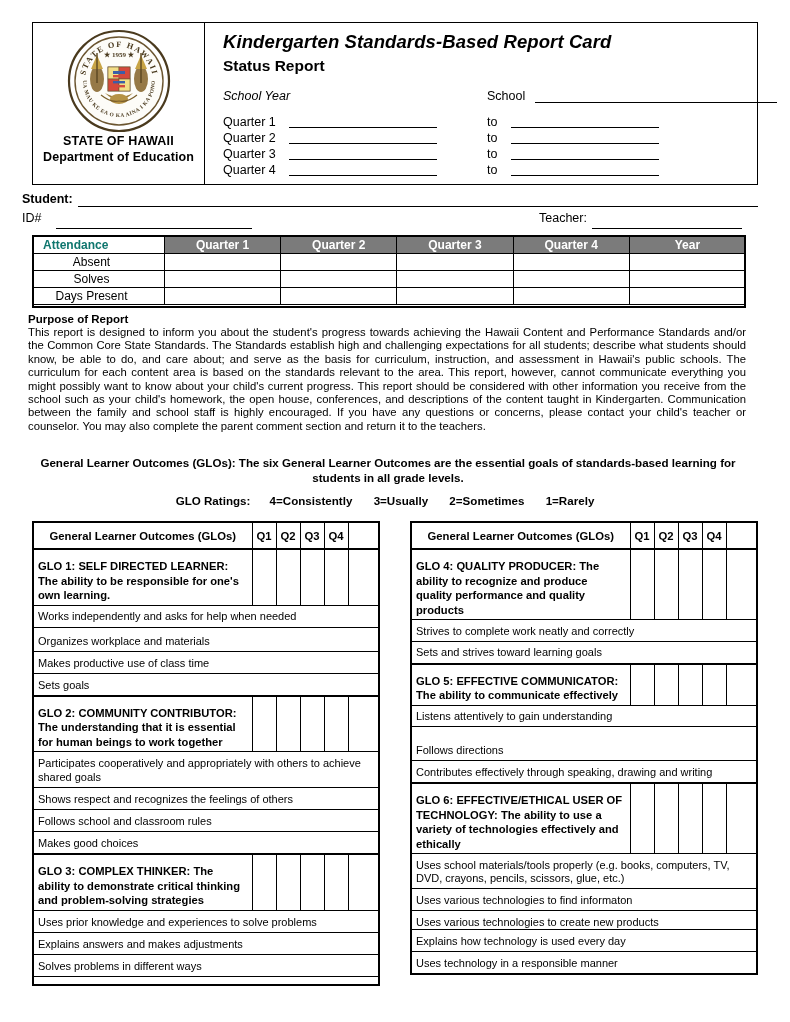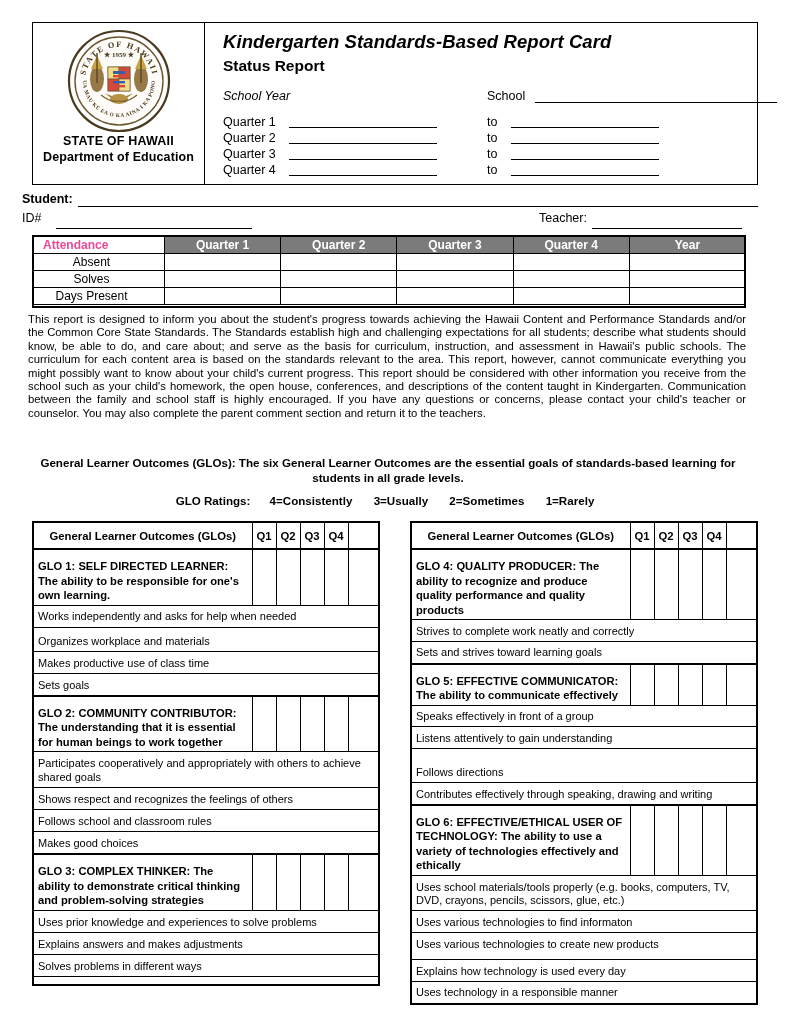--- a/index.html
+++ b/index.html
@@ -150,21 +150,21 @@
   table.att tr.hdr th {
     background: #7b7b7b;
     color: #fff;
     font-weight: bold;
     text-align: center;
     font-size: 12px;
     height: 18px;
   }
   table.att tr.hdr th.att-corner {
     background: #fff;
-    color: #ec4899;
+    color: #0f766e;
     text-align: left;
     padding-left: 10px;
   }
   table.att td.rowlab {
     text-align: center;
     padding-right: 18px;
   }
   .att-outline {
     position: absolute; left: 32px; top: 235px;
     width: 714px; height: 73px;
@@ -374,20 +374,21 @@
       <td></td>
       <td></td>
       <td></td>
     </tr>
   </tbody>
     </table>
 </div>
 <div class="att-outline"></div>
 
 <div class="purpose">
+  <div class="purpose-h">Purpose of Report</div>
   <div class="purpose-p">This report is designed to inform you about the student's progress towards achieving the Hawaii Content and Performance Standards and/or the Common Core State Standards. The Standards establish high and challenging expectations for all students; describe what students should know, be able to do, and care about; and serve as the basis for curriculum, instruction, and assessment in Hawaii's public schools. The curriculum for each content area is based on the standards relevant to the area. This report, however, cannot communicate everything you might possibly want to know about your child's current progress. This report should be considered with other information you receive from the school such as your child's homework, the open house, conferences, and descriptions of the content taught in Kindergarten. Communication between the family and school staff is highly encouraged. If you have any questions or concerns, please contact your child's teacher or counselor. You may also complete the parent comment section and return it to the teachers.</div>
 </div>
 
 <div class="glo-intro">General Learner Outcomes (GLOs): The six General Learner Outcomes are the essential goals of standards-based learning for students in all grade levels.</div>
 
 <div class="glo-ratings">
   <span class="lbl">GLO Ratings:</span>
   <span class="r">4=Consistently</span>
   <span class="r">3=Usually</span>
   <span class="r">2=Sometimes</span>
@@ -496,23 +497,20 @@
           </tr>
           <tr class="glohdr thick">
             <td class="main">GLO 5: EFFECTIVE COMMUNICATOR: The ability to communicate effectively</td>
             <td class="q"></td>
             <td class="q"></td>
             <td class="q"></td>
             <td class="q"></td>
             <td class="qlast"></td>
           </tr>
           <tr class="item">
-            <td colspan="6" style="padding-top: 4.63636px; padding-bottom: 2.63636px;">Speaks effectively in front of a group</td>
-          </tr>
-          <tr class="item">
             <td colspan="6" style="padding-top: 4.63636px; padding-bottom: 2.63636px;">Listens attentively to gain understanding</td>
           </tr>
           <tr class="item">
             <td colspan="6" style="padding-top: 17px; padding-bottom: 2.63636px;">Follows directions</td>
           </tr>
           <tr class="item">
             <td colspan="6" style="padding-top: 4.63636px; padding-bottom: 2.63636px;">Contributes effectively through speaking, drawing and writing</td>
           </tr>
           <tr class="glohdr thick">
             <td class="main">GLO 6: EFFECTIVE/ETHICAL USER OF TECHNOLOGY: The ability to use a variety of technologies effectively and ethically</td>
@@ -522,21 +520,21 @@
             <td class="q"></td>
             <td class="qlast"></td>
           </tr>
           <tr class="item">
             <td colspan="6" style="padding-top: 4.63636px; padding-bottom: 2.63636px;">Uses school materials/tools properly (e.g. books, computers, TV, DVD, crayons, pencils, scissors, glue, etc.)</td>
           </tr>
           <tr class="item">
             <td colspan="6" style="padding-top: 4.63636px; padding-bottom: 2.63636px;">Uses various technologies to find informaton</td>
           </tr>
           <tr class="item">
-            <td colspan="6" style="padding-top: 4.63636px; padding-bottom: 8px;">Uses various technologies to create new products</td>
+            <td colspan="6" style="padding-top: 4.63636px; padding-bottom: 0;">Uses various technologies to create new products</td>
           </tr>
           <tr class="item">
             <td colspan="6" style="padding-top: 4.63636px; padding-bottom: 2.63636px;">Explains how technology is used every day</td>
           </tr>
           <tr class="item">
             <td colspan="6" style="padding-top: 4.63636px; padding-bottom: 2.63636px;">Uses technology in a responsible manner</td>
           </tr>
         </tbody>
       </table>
   </div>

